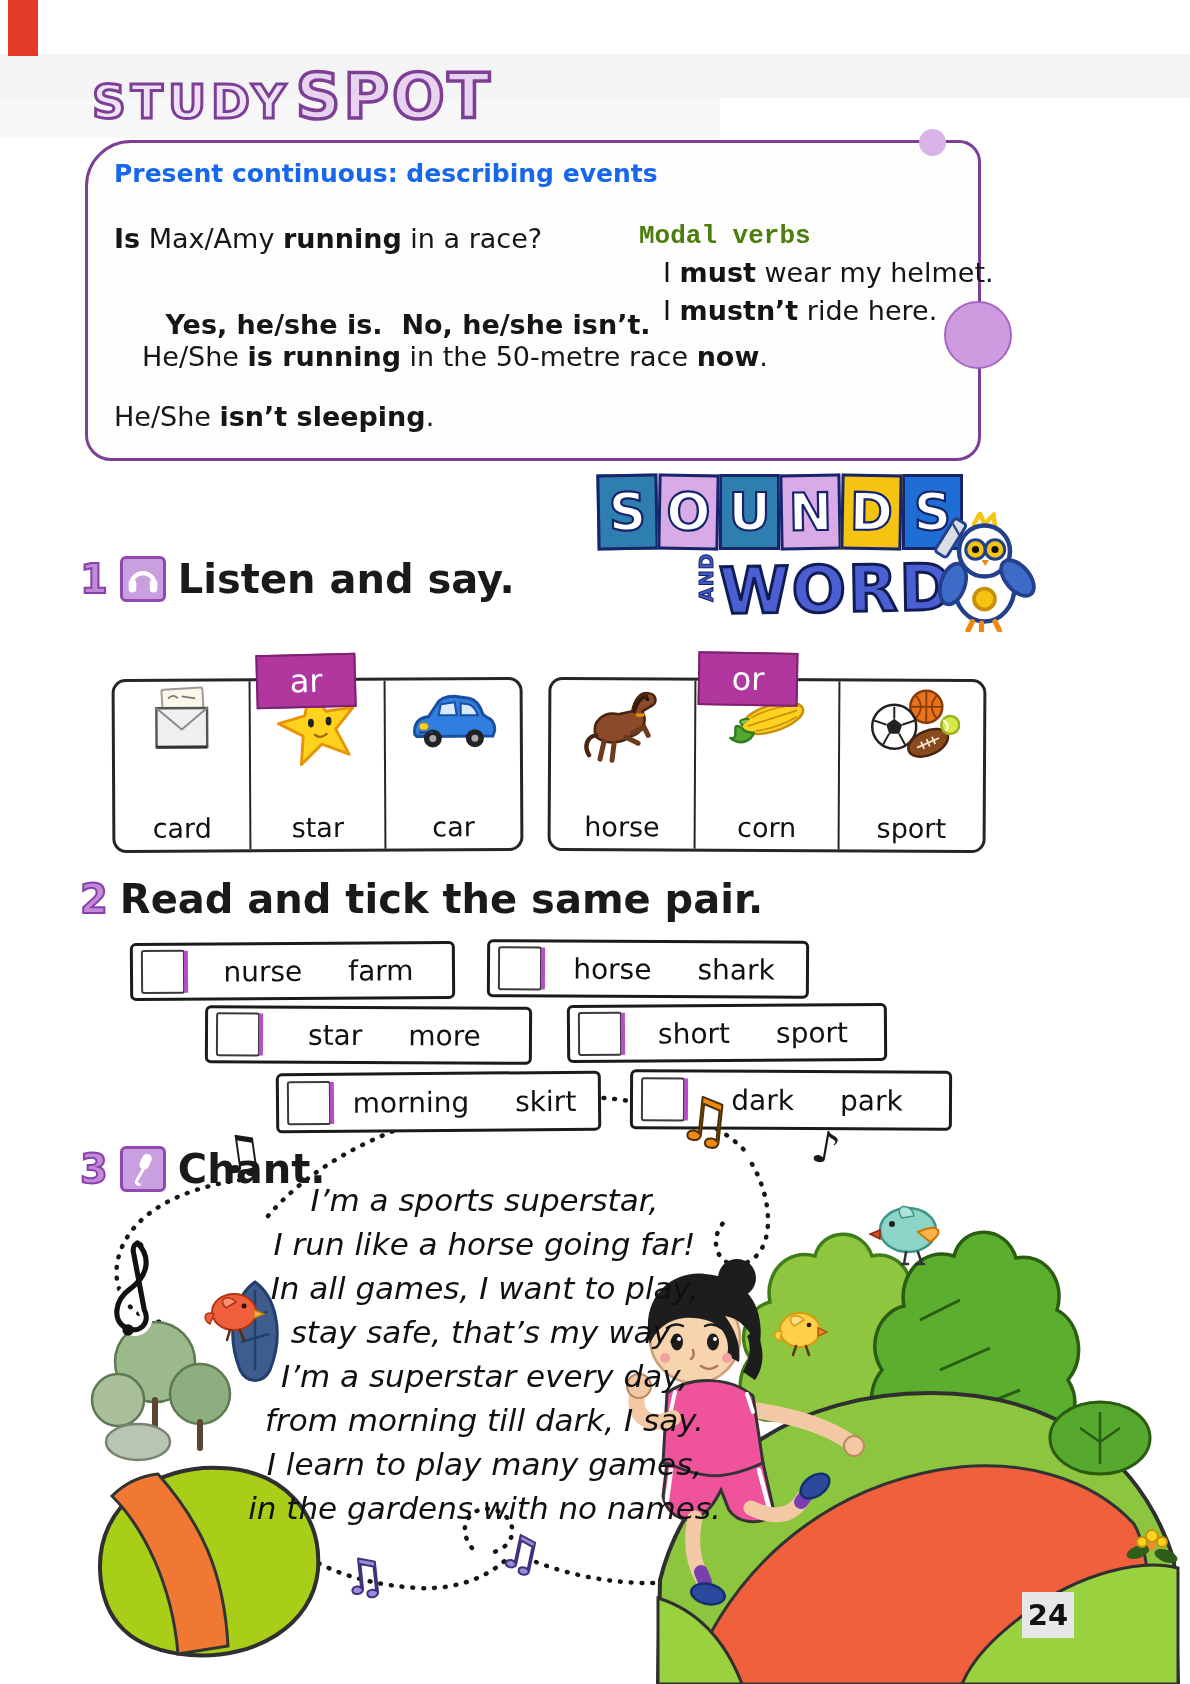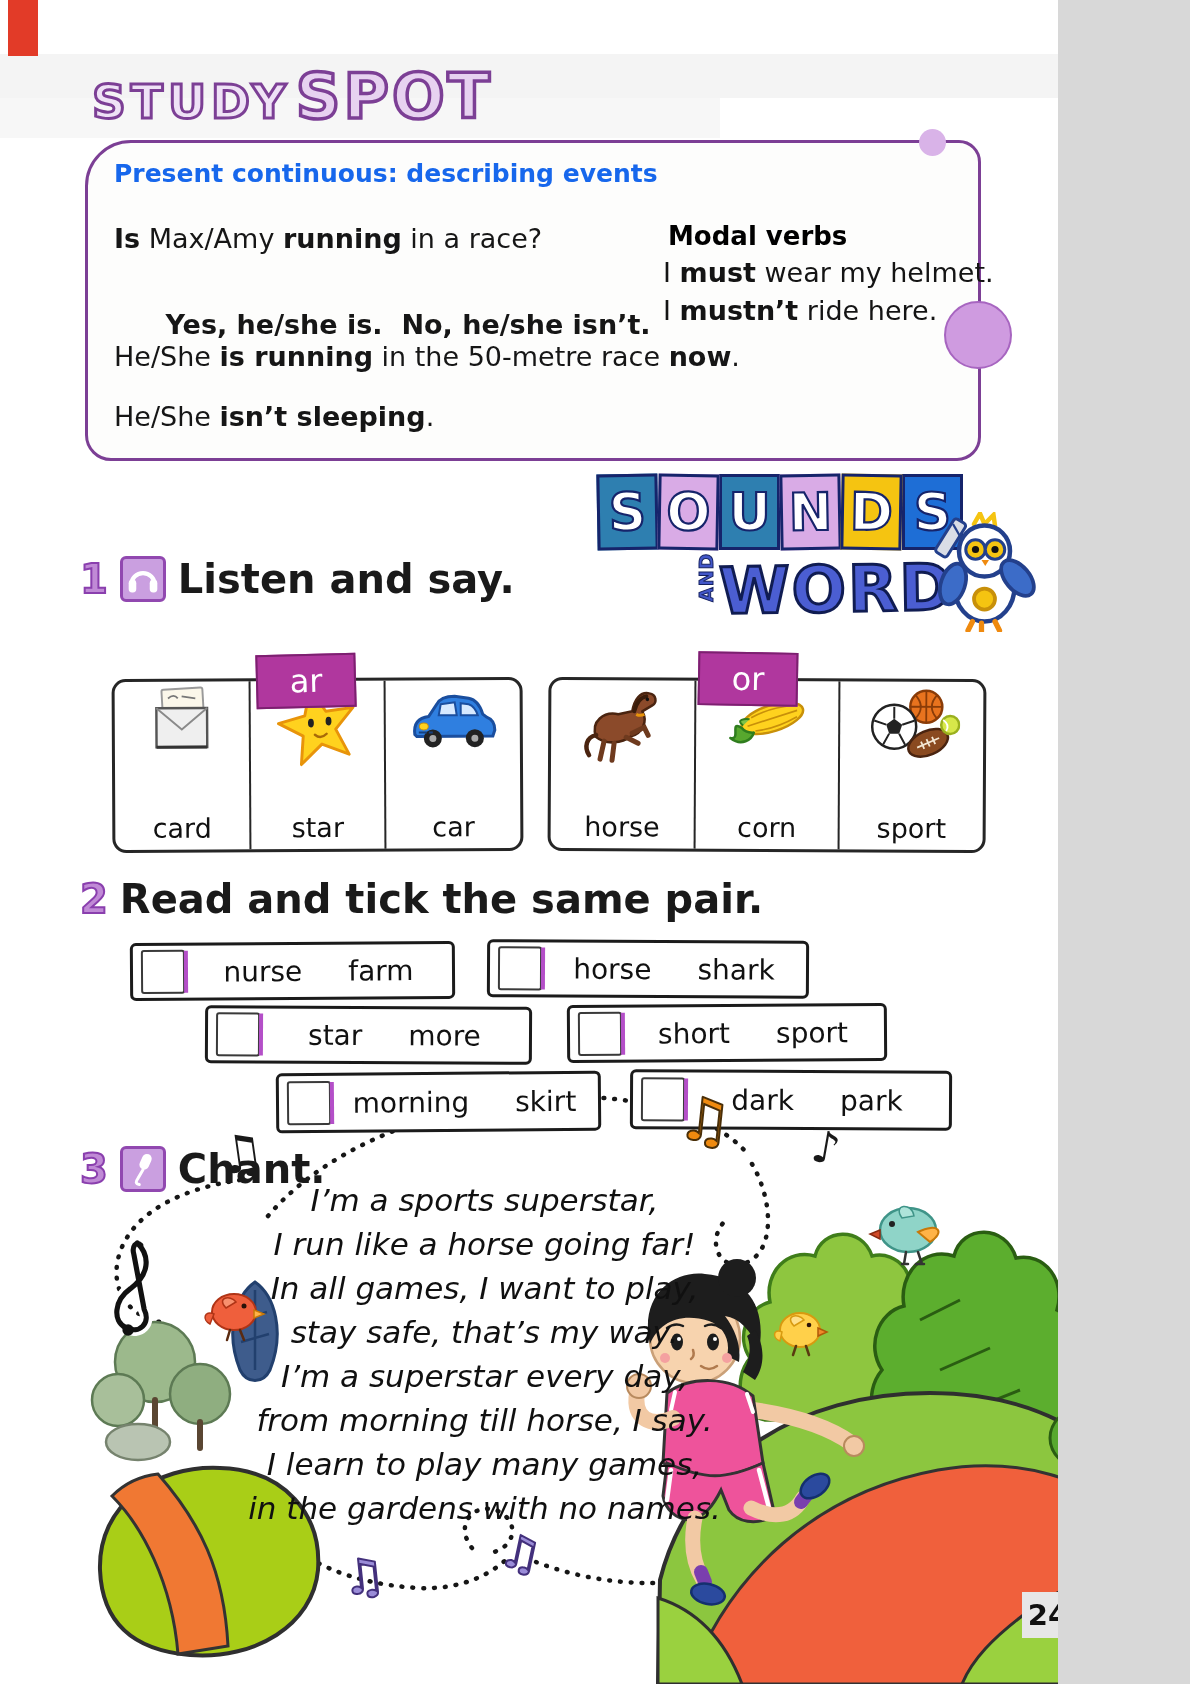--- a/index.html
+++ b/index.html
@@ -1,33 +1,33 @@
 <!DOCTYPE html>
 <html><head>
 <meta charset="utf-8">
 <style>
   html,body{margin:0;padding:0;background:#d8d8d8;}
-  .page{position:relative;width:1058px;height:1684px;background:#ffffff;overflow:hidden;
+  .page{position:relative;width:1190px;height:1684px;background:#ffffff;overflow:hidden;
         font-family:"DejaVu Sans",sans-serif;color:#141414;}
   .abs{position:absolute;}
   
   .red-strip{left:8px;top:0;width:30px;height:56px;background:#e23b28;z-index:3;}
   .band1{left:0;top:54px;width:1190px;height:44px;background:#ececec;opacity:.6;}
   .band2{left:0;top:98px;width:720px;height:40px;background:#f1f1f1;opacity:.55;}
   
   .title{left:92px;top:60px;z-index:4;white-space:nowrap;}
   .title .study{font-size:47px;font-weight:700;letter-spacing:5px;color:#efe2f6;-webkit-text-stroke:3px #7c3f95;}
   .title .spot{font-size:62px;font-weight:700;letter-spacing:3px;color:#e7d2f0;-webkit-text-stroke:3.5px #7c3f95;}
   
   .gbox{left:85px;top:140px;width:890px;height:315px;background:#fdfdfc;border:3.5px solid #7c3f95;
         border-radius:46px 22px 24px 26px;z-index:3;}
   .gbox .heading{position:absolute;left:26px;top:16px;font-size:25px;font-weight:700;color:#1767ec;}
   .gline{position:absolute;left:26px;font-size:27px;color:#161616;white-space:nowrap;}
   .gline b{font-weight:700;}
-  .modal-h{position:absolute;left:580px;top:78px;font-size:26px;font-weight:700;color:#000000;}
+  .modal-h{position:absolute;left:551px;top:78px;font-size:26px;font-weight:700;color:#4d7c0f;font-family:Liberation Mono, monospace;}
   .mline{position:absolute;left:575px;font-size:27px;white-space:nowrap;}
   .circle-big{position:absolute;right:-34px;top:158px;width:64px;height:64px;border-radius:50%;
               background:#cf9be0;border:2px solid #a765c0;}
   .circle-small{position:absolute;right:32px;top:-14px;width:27px;height:27px;border-radius:50%;background:#d9b3e8;}
   
   .logo{left:565px;top:474px;width:500px;z-index:3;}
   .blocks{display:flex;margin-left:32px;gap:0;}
   .blk{width:61px;height:76px;display:flex;align-items:center;justify-content:center;
        font-size:52px;font-weight:800;color:#fff;-webkit-text-stroke:2.2px #16246b;border:3px solid #16246b;box-sizing:border-box;}
   .blk1{background:#2e7fb0;transform:rotate(-1deg);}
@@ -81,21 +81,21 @@
   </div>
 
   <div class="abs gbox">
     <div class="heading">Present continuous: describing events</div>
     <div class="gline" style="top:80px;">
       <b>Is</b><span> Max/Amy </span><b>running</b><span> in a race?</span>
     </div>
     <div class="gline" style="top:135px;white-space:pre;">
       <b>Yes, he/she is.  No, he/she isn’t.</b>
     </div>
-    <div class="gline" style="top:198px;">
+    <div class="gline" style="top:198px;margin-left:28px;">
       <span>He/She </span><b>is running</b><span> in the 50-metre race </span><b>now</b><span>.</span>
     </div>
     <div class="gline" style="top:258px;">
       <span>He/She </span><b>isn’t sleeping</b><span>.</span>
     </div>
     <div class="modal-h">Modal verbs</div>
     <div class="mline" style="top:114px;">
       <span>I </span><b>must</b><span> wear my helmet.</span>
     </div>
     <div class="mline" style="top:152px;">
@@ -300,21 +300,21 @@
     </span>
     <span class="lbl">Chant.</span>
   </div>
 
   <div class="abs poem">
     <div>I’m a sports superstar,</div>
     <div>I run like a horse going far!</div>
     <div>In all games, I want to play,</div>
     <div>stay safe, that’s my way.</div>
     <div>I’m a superstar every day,</div>
-    <div>from morning till horse, I say.</div>
+    <div>from morning till dark, I say.</div>
     <div>I learn to play many games,</div>
     <div>in the gardens with no names.</div>
   </div>
 
   <div class="abs" style="left:0;top:0;z-index:1;">
     <svg width="1190" height="1684" viewBox="0 0 1190 1684" fill="none">
       <g stroke="#161616" stroke-width="4.5" stroke-linecap="round" stroke-dasharray="0.8 10">
         <path d="M 268 1216 C 350 1120, 520 1082, 636 1102 C 692 1112, 726 1130, 746 1152"></path>
         <path d="M 752 1164 C 772 1198, 776 1248, 748 1262 C 720 1274, 706 1242, 724 1222"></path>
         <path d="M 240 1180 C 185 1188, 135 1210, 120 1252 C 108 1288, 128 1316, 160 1322"></path>

